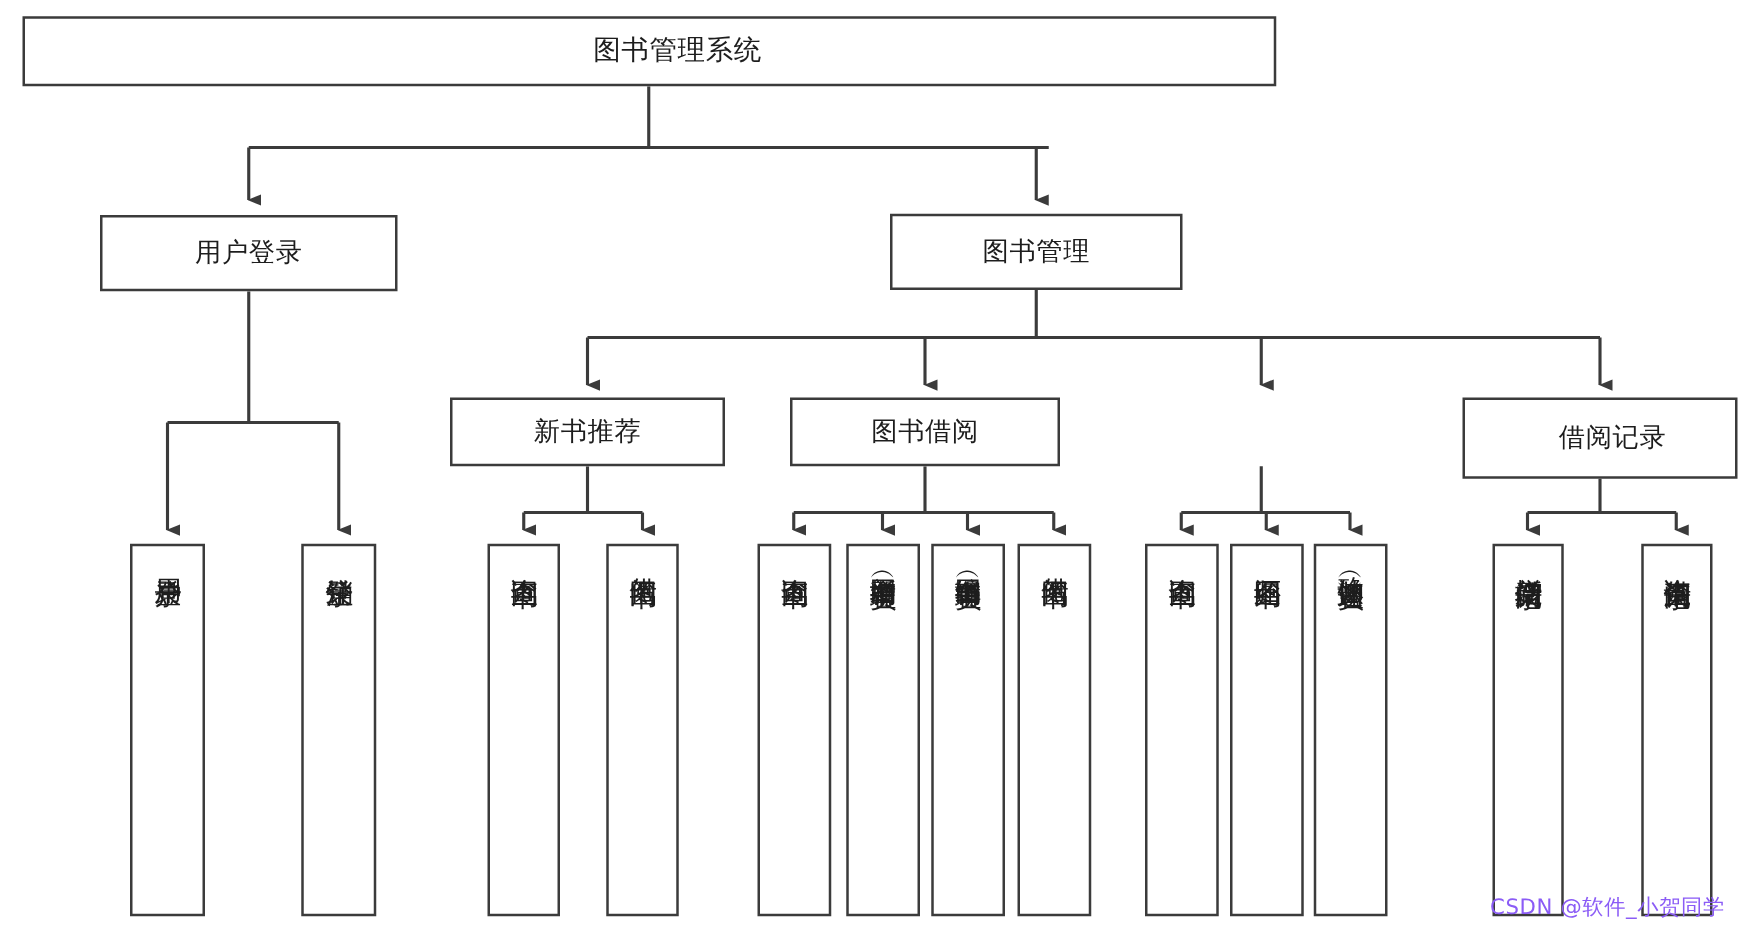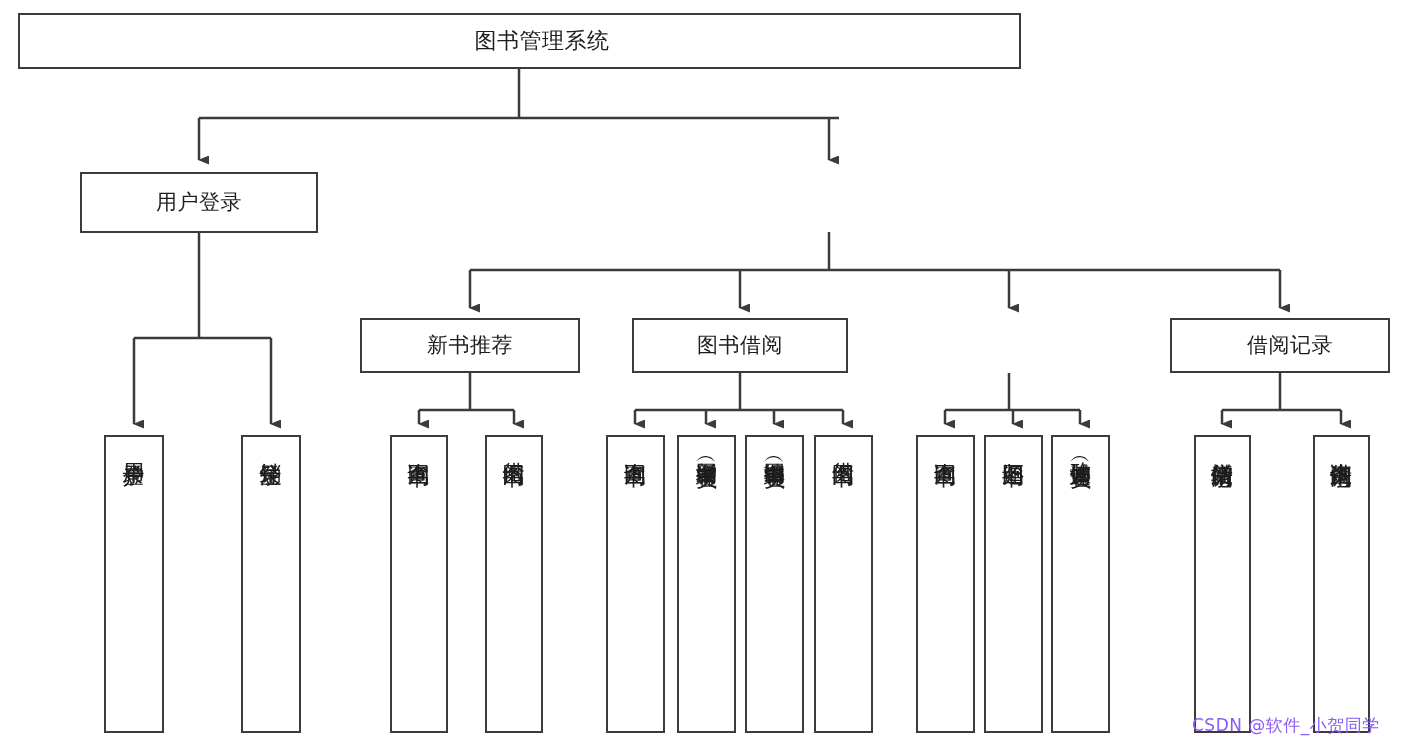--- a/index.html
+++ b/index.html
@@ -129,28 +129,31 @@
     </g>
   </svg>
 
   <div class="node h-node root" style="left:18px; top:13px; width:1003px; height:56px;padding-left:45px;">
     <span class="lbl">图书管理系统</span>
   </div>
 
   <div class="node h-node" style="left:80px; top:172px; width:238px; height:61px;">
     <span class="lbl">用户登录</span>
   </div>
+  <div class="node h-node" style="left:712px; top:171px; width:234px; height:61px;">
+    <span class="lbl">图书管理</span>
+  </div>
 
   <div class="node h-node" style="left:360px; top:318px; width:220px; height:55px;justify-content:center;">
     <span class="lbl">新书推荐</span>
   </div>
   <div class="node h-node" style="left:632px; top:318px; width:216px; height:55px;">
     <span class="lbl">图书借阅</span>
   </div>
-  <div class="node h-node" style="left:1170px; top:318px; width:220px; height:55px;padding-left:20px;">
+  <div class="node h-node" style="left:1170px; top:318px; width:220px; height:65px;padding-left:20px;">
     <span class="lbl">借阅记录</span>
   </div>
 
   <div class="node v-node" style="left:104px; top:435px; width:60px; height:298px;">
     <span class="lbl">用户登录</span>
   </div>
   <div class="node v-node" style="left:241px; top:435px; width:60px; height:298px;">
     <span class="lbl">注销登录</span>
   </div>
 

